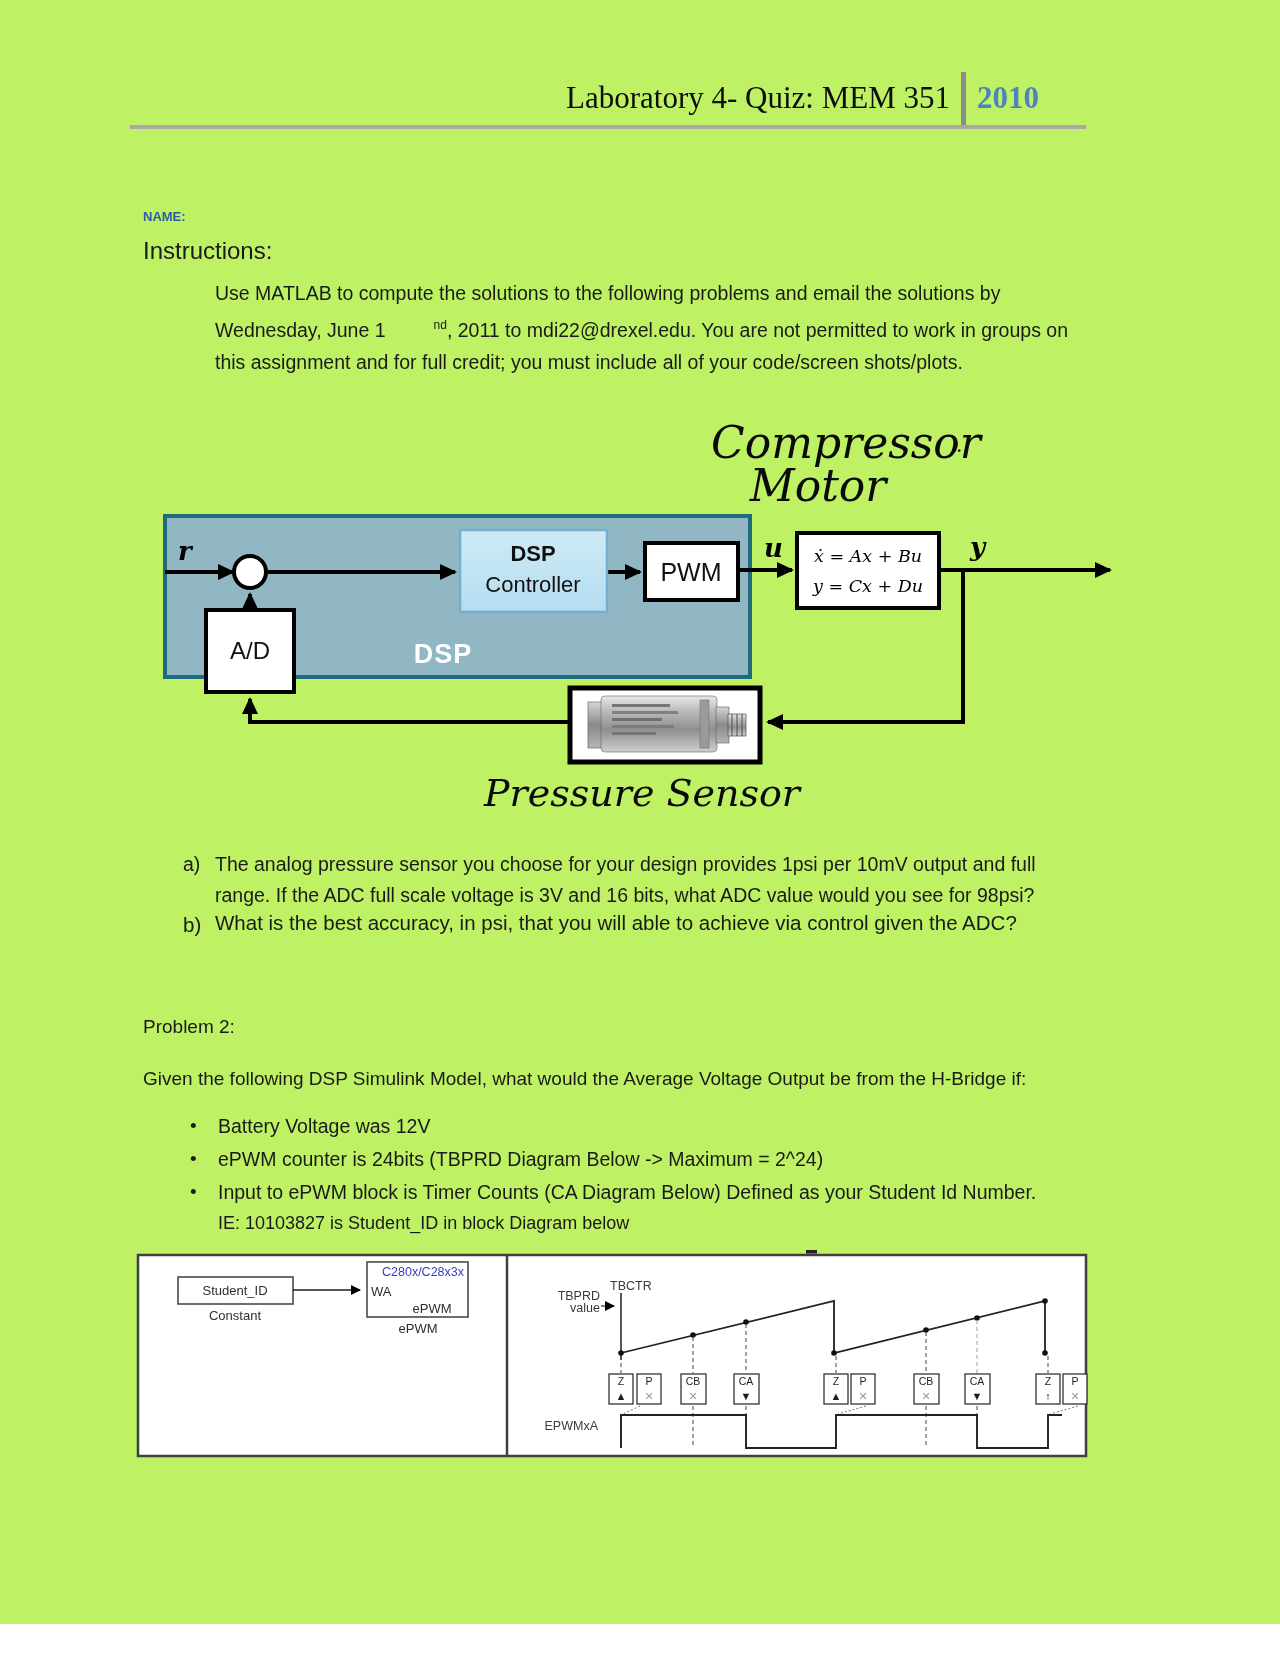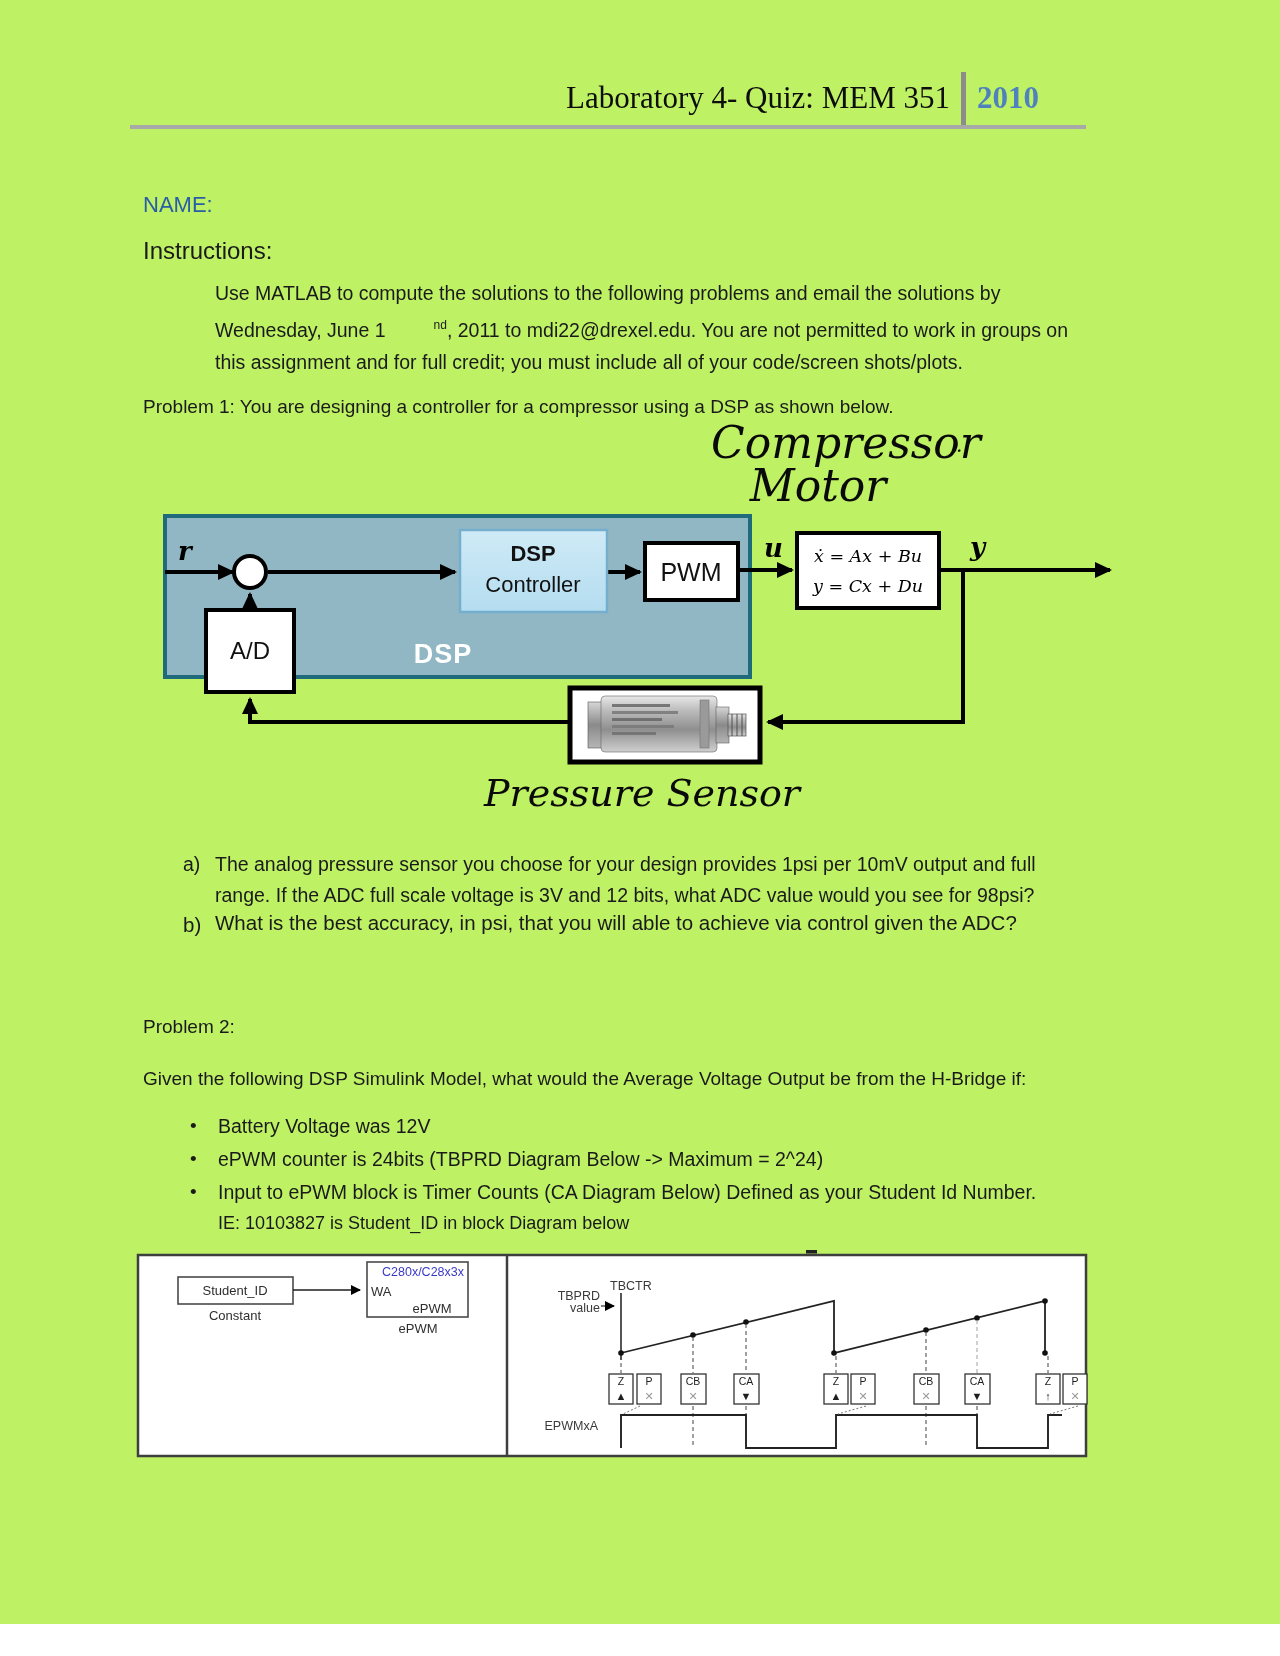--- a/index.html
+++ b/index.html
@@ -7,21 +7,21 @@
         font-family:"Liberation Sans",sans-serif;color:#1a1a1a;}
   .abs{position:absolute;}
   
   .hdr-title{left:380px;top:80px;width:570px;text-align:right;
              font-family:"Liberation Serif","DejaVu Serif",serif;font-size:31px;color:#0d0d0d;}
   .hdr-bar{left:961px;top:72px;width:5px;height:53px;background:#8c8c8c;}
   .hdr-year{left:977px;top:80px;font-family:"Liberation Serif","DejaVu Serif",serif;
             font-size:31px;font-weight:bold;color:#4F81BD;text-align:center;}
   .hdr-rule{left:130px;top:125px;width:956px;height:4px;background:#a8a8a8;}
   
-  .name-label{left:143px;top:192px;font-size:22px;font-weight:normal;color:#2A5DA8;}
+  .name-label{left:143px;top:209px;font-size:13px;font-weight:bold;color:#2A5DA8;}
   .instr-label{left:143px;top:237px;font-size:24px;}
   .intro-p{left:215px;top:277px;width:856px;font-size:19.5px;line-height:32px;}
   .intro-p sup{font-size:12px;padding-left:48px;}
   .p1-head{left:143px;top:396px;font-size:19px;}
   .qa{font-size:19.5px;line-height:31px;}
   .qa-marker{left:183px;top:849px;}
   .qa-text{left:215px;top:849px;width:856px;}
   .qb-marker{left:183px;top:913px;font-size:20.5px;}
   .qb-text{left:215px;top:911px;width:900px;font-size:20.5px;}
   .p2-head{left:143px;top:1016px;font-size:19px;}
@@ -56,21 +56,20 @@
 
   <div class="abs hdr-title">Laboratory 4- Quiz: MEM 351</div>
   <div class="abs hdr-bar"></div>
   <div class="abs hdr-year">2010</div>
   <div class="abs hdr-rule"></div>
 
   <div class="abs name-label">NAME:</div>
   <div class="abs instr-label">Instructions:</div>
   <div class="abs intro-p"><span>Use MATLAB to compute the solutions to the following problems and email the solutions by Wednesday, June 1</span><sup>nd</sup><span>, 2011 to mdi22@drexel.edu.  You are not permitted to work in groups on this assignment and for full credit; you must include all of your code/screen shots/plots.</span></div>
 
-  <div class="abs p1-head">Problem 1:  You are designing a controller for a compressor using a DSP as shown below.</div>
 
   <svg style="left:140px;top:408px;" width="1010" height="412" viewBox="140 408 1010 412">
     <defs>
       <marker id="ab" markerUnits="userSpaceOnUse" markerWidth="18" markerHeight="16" refX="15" refY="8" orient="auto">
         <path d="M0,0 L17,8 L0,16 z" fill="#000"></path>
       </marker>
       <linearGradient id="gCtrl" x1="0" y1="0" x2="0" y2="1">
         <stop offset="0" stop-color="#cfeaf6"></stop>
           <stop offset="1" stop-color="#b4ddf0"></stop>
       </linearGradient>
@@ -136,21 +135,21 @@
       <rect x="716" y="707" width="13" height="36" fill="url(#gCap)" stroke="#5c5c5c" stroke-width="0.6"></rect>
       <rect x="728" y="714" width="18" height="22" fill="url(#gBody)" stroke="#4f4f4f" stroke-width="0.7"></rect>
       <line x1="732" y1="714" x2="732" y2="736" stroke="#4f4f4f" stroke-width="1"></line>
       <line x1="737" y1="714" x2="737" y2="736" stroke="#4f4f4f" stroke-width="1"></line>
       <line x1="742" y1="714" x2="742" y2="736" stroke="#4f4f4f" stroke-width="1"></line>
     </g>
     <text class="ser-it sensor-cap" x="642" y="806" text-anchor="middle">Pressure Sensor</text>
   </svg>
 
   <div class="abs qa qa-marker">a)</div>
-  <div class="abs qa qa-text">The analog pressure sensor you choose for your design provides 1psi per 10mV output and full range.  If the ADC full scale voltage is 3V and 12 bits, what ADC value would you see for 98psi?</div>
+  <div class="abs qa qa-text">The analog pressure sensor you choose for your design provides 1psi per 10mV output and full range.  If the ADC full scale voltage is 3V and 16 bits, what ADC value would you see for 98psi?</div>
   <div class="abs qb-marker">b)</div>
   <div class="abs qb-text">What is the best accuracy, in psi, that you will able to achieve via control given the ADC?</div>
 
   <div class="abs p2-head">Problem 2:</div>
   <div class="abs p2-intro">Given the following DSP Simulink Model, what would the Average Voltage Output be from the H-Bridge if:</div>
   <div class="abs bullet-marker b1m">•</div>
   <div class="abs bullet-text b1t">Battery Voltage was 12V</div>
   <div class="abs bullet-marker b2m">•</div>
   <div class="abs bullet-text b2t">ePWM counter is 24bits (TBPRD Diagram Below -&gt; Maximum = 2^24)</div>
   <div class="abs bullet-marker b3m">•</div>

